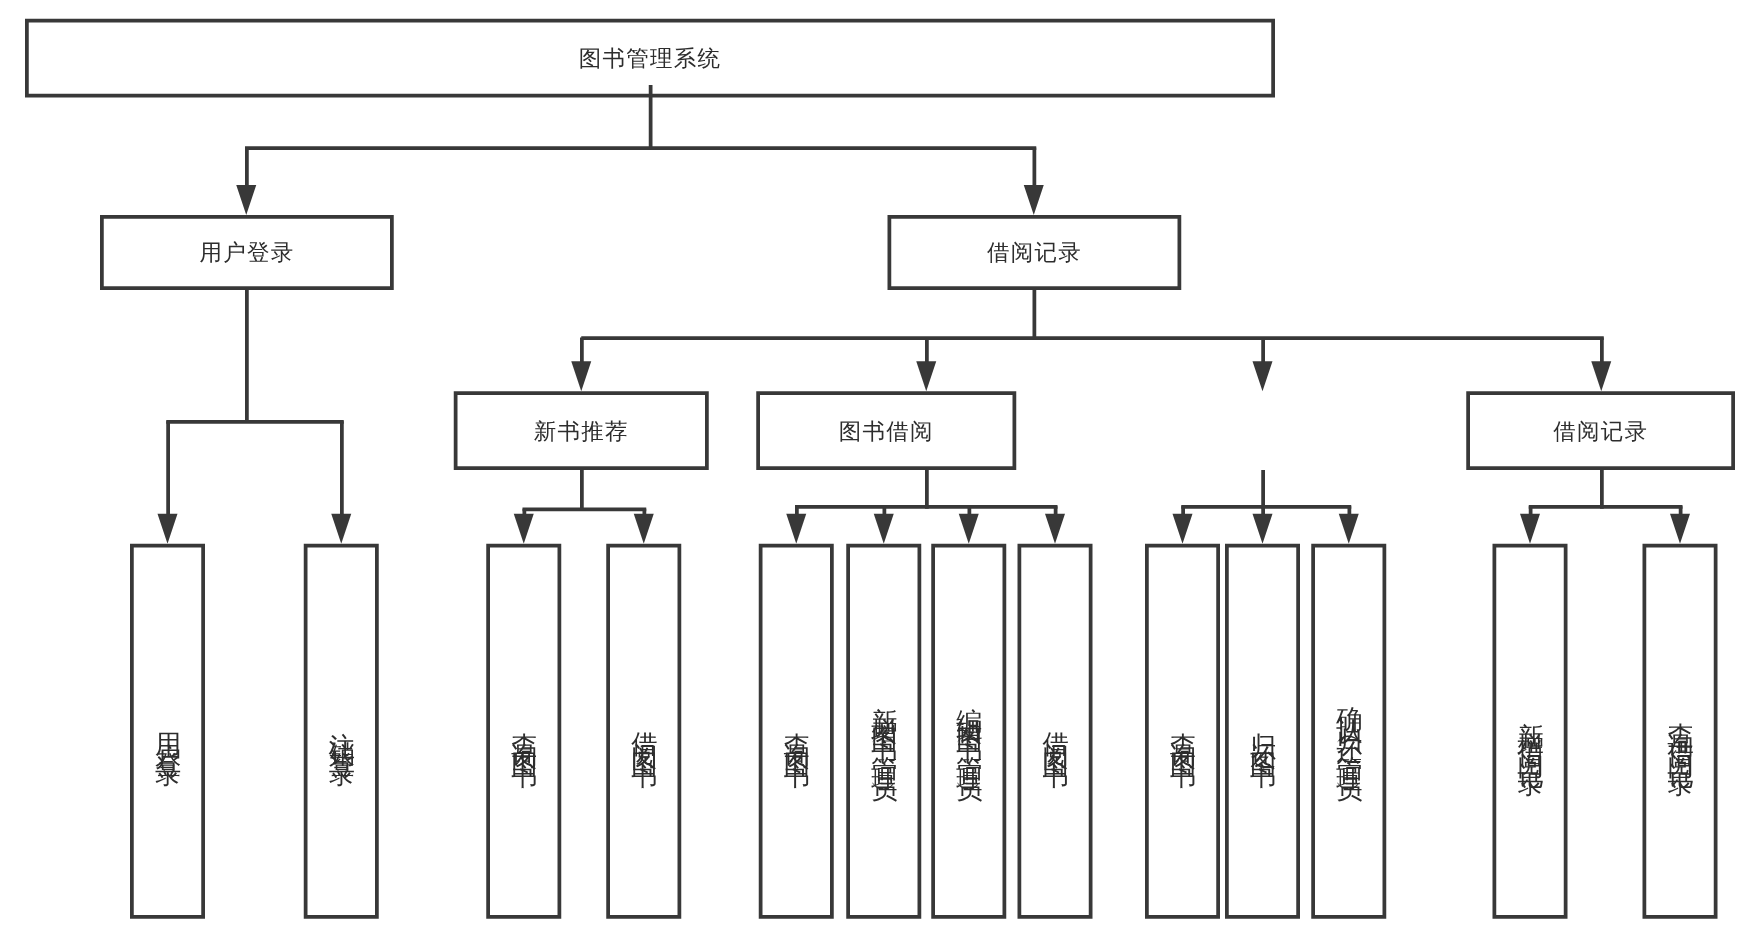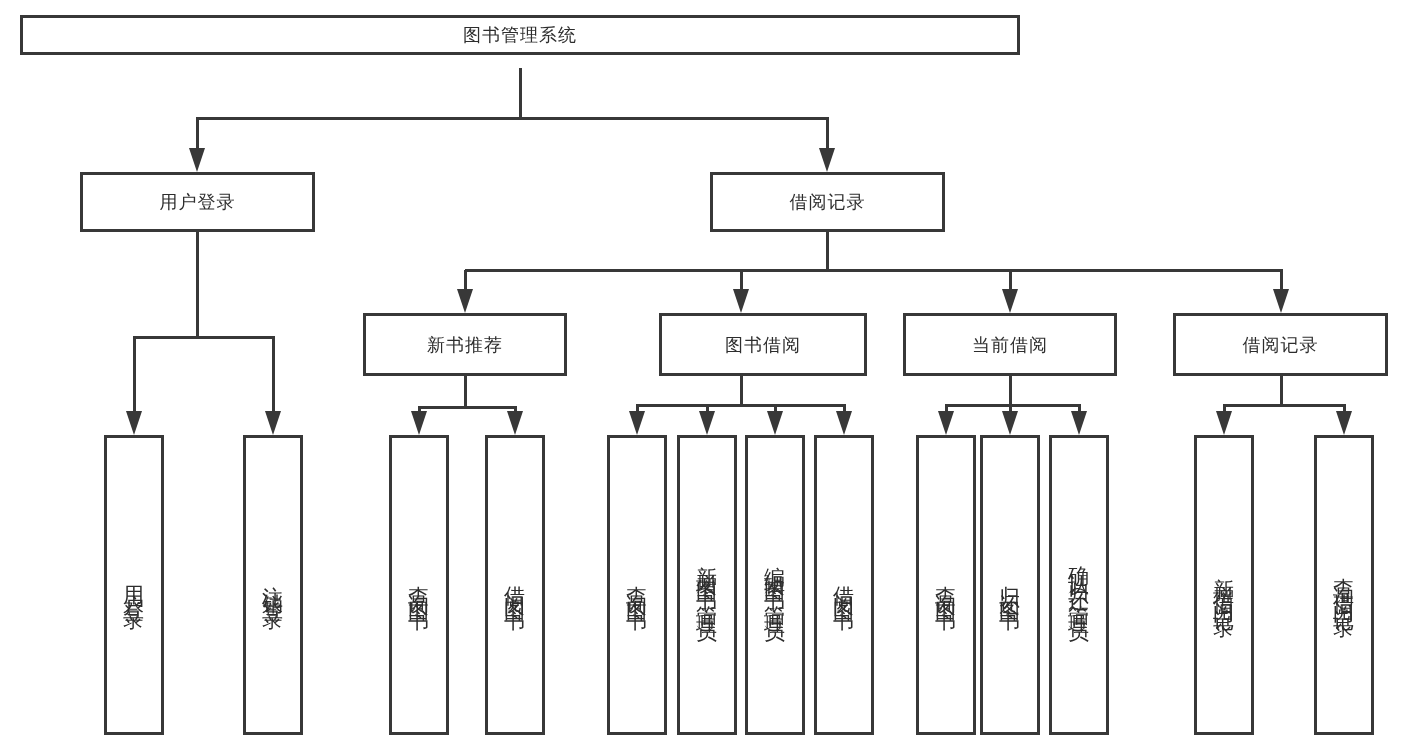--- a/index.html
+++ b/index.html
@@ -50,21 +50,21 @@
     letter-spacing:0.5px;
     z-index:5;
     text-shadow:0 0 2px #ffffff;
   }
 </style>
 </head>
 <body>
 
 <div class="stage">
 
-  <div class="node" style="left:20px;top:15px;width:1000px;height:40px;text-align:center;">
+  <div class="node" style="left:20px;top:15px;width:1000px;height:63px;text-align:center;">
     <span>图书管理系统</span>
   </div>
 
   <div class="vl" style="left:518.5px;top:68px;height:50px;"></div>
   <div class="hl" style="left:195.5px;top:116.5px;width:633px;"></div>
   <div class="vl" style="left:195.5px;top:118px;height:33px;"></div>
   <div class="arrow" style="left:189px;top:148px;"></div>
   <div class="vl" style="left:825.5px;top:118px;height:33px;"></div>
   <div class="arrow" style="left:819px;top:148px;"></div>
 
@@ -89,25 +89,22 @@
   <div class="vl" style="left:739.5px;top:270px;height:20px;"></div>
   <div class="arrow" style="left:733px;top:289px;"></div>
   <div class="vl" style="left:1008.5px;top:270px;height:20px;"></div>
   <div class="arrow" style="left:1002px;top:289px;"></div>
   <div class="vl" style="left:1279.5px;top:270px;height:20px;"></div>
   <div class="arrow" style="left:1273px;top:289px;"></div>
 
   <div class="node" style="left:363px;top:313px;width:204px;height:63px;font-family:Liberation Mono, monospace;">
     <span>新书推荐</span>
   </div>
-  <div class="node" style="left:659px;top:313px;width:208px;height:63px;">
+  <div class="node" style="left:605px;top:313px;width:208px;height:63px;">
     <span>图书借阅</span>
-  </div>
-  <div class="node" style="left:903px;top:313px;width:214px;height:63px;">
-    <span>当前借阅</span>
   </div>
   <div class="node" style="left:1173px;top:313px;width:215px;height:63px;">
     <span>借阅记录</span>
   </div>
 
   <div class="vl" style="left:463.5px;top:376px;height:31px;"></div>
   <div class="hl" style="left:417.5px;top:405.5px;width:99px;"></div>
   <div class="vl" style="left:417.5px;top:407px;height:6px;"></div>
   <div class="arrow" style="left:411px;top:411px;"></div>
   <div class="vl" style="left:513.5px;top:407px;height:6px;"></div>

